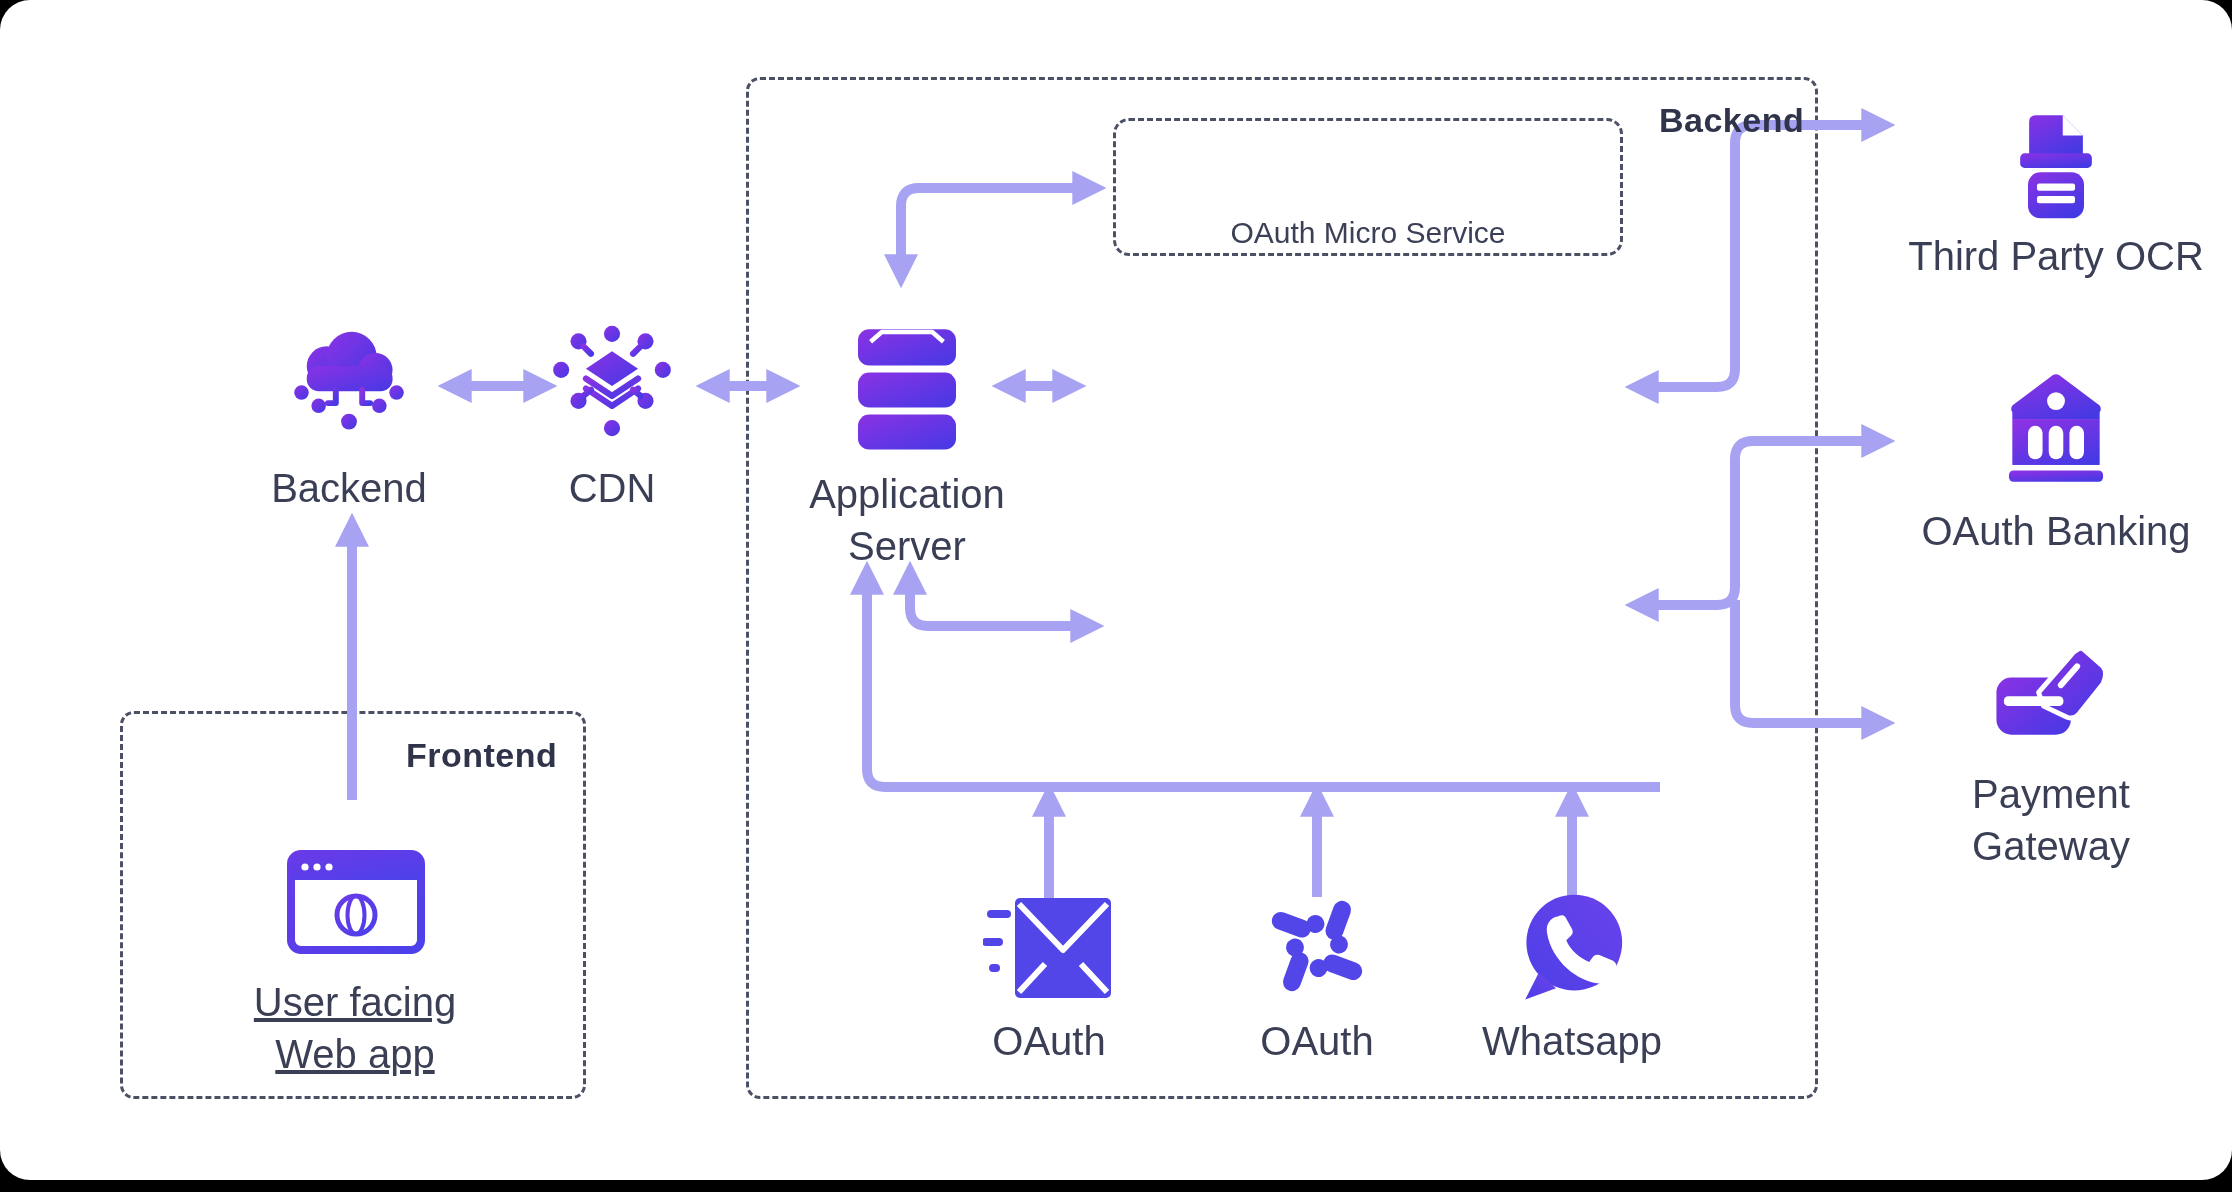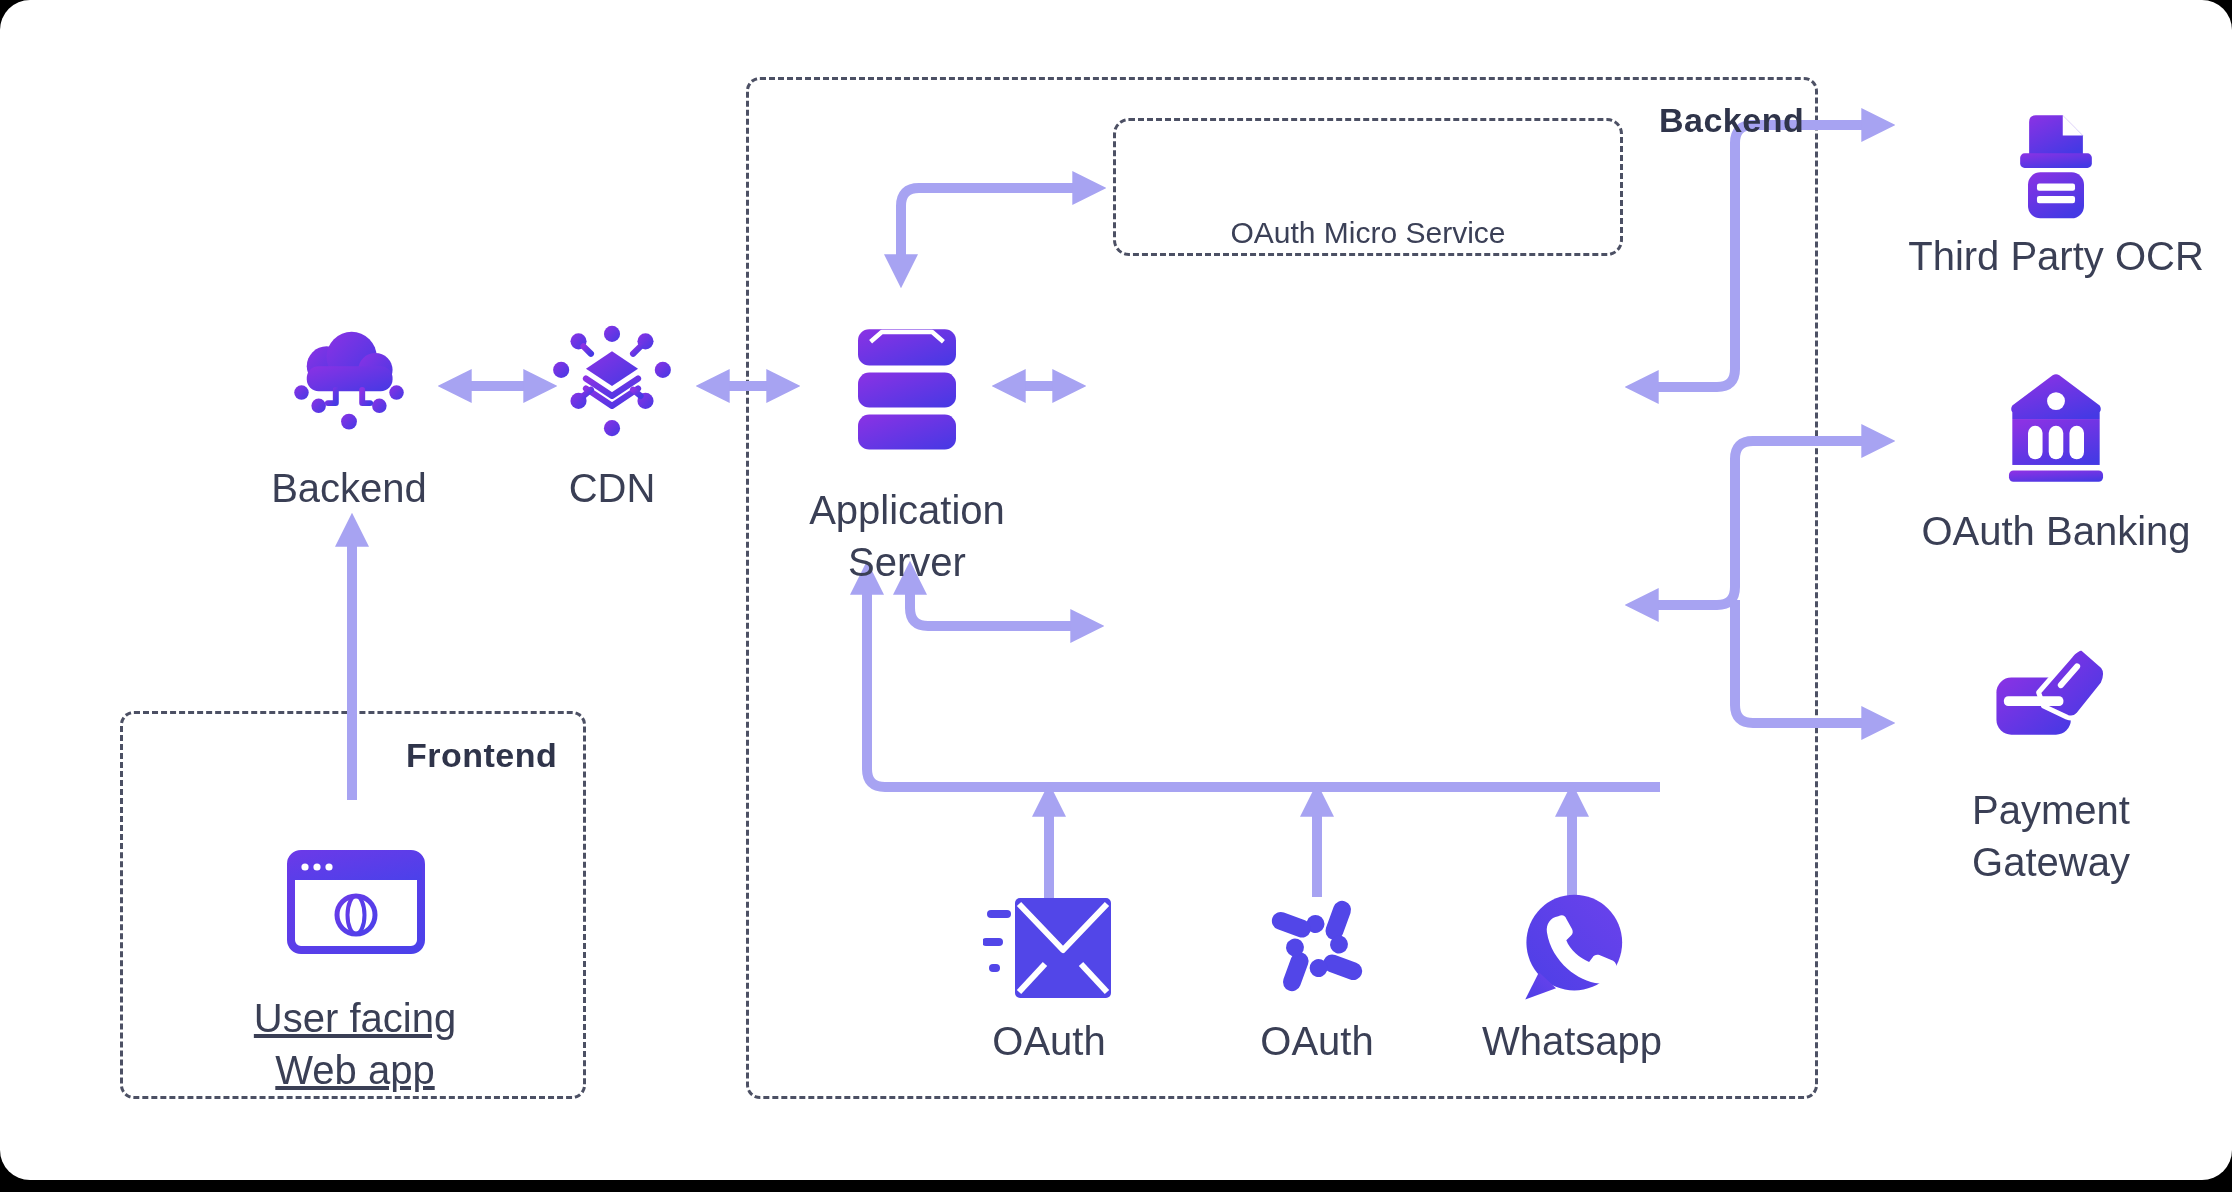--- a/index.html
+++ b/index.html
@@ -7,21 +7,21 @@
   #canvas { position:absolute; left:0; top:0; width:2232px; height:1180px; background:#ffffff; border-radius:30px; overflow:hidden; }
 
   .dash-box { position:absolute; border:3px dashed #4c5064; border-radius:14px; z-index:1; }
   .service-box { position:absolute; border:3px dashed #4c5064; border-radius:16px; z-index:1;
                  display:flex; align-items:flex-end; justify-content:center; }
   .service-text { font-size:30px; font-weight:500; color:#3b4057; text-align:center; line-height:1.32; }
 
   .section-label { position:absolute; font-size:34px; font-weight:700; color:#2f344a; letter-spacing:.5px; z-index:3; }
   .node-label { position:absolute; transform:translateX(-50%); font-size:40px; font-weight:500; color:#3a3f55;
                 text-align:center; line-height:1.3; z-index:3; white-space:nowrap; }
-  .pre { white-space:pre-line;margin-top:16px; }
+  .pre { white-space:pre-line; }
 
   .icon-wrap { position:absolute; z-index:3; line-height:0; }
   #arrow-layer { position:absolute; left:0; top:0; z-index:2; }
 </style>
 </head>
 <body>
 
 <div id="canvas">
 
   <div class="dash-box" style="left:120px; top:711px; width:466px; height:388px;"></div>

